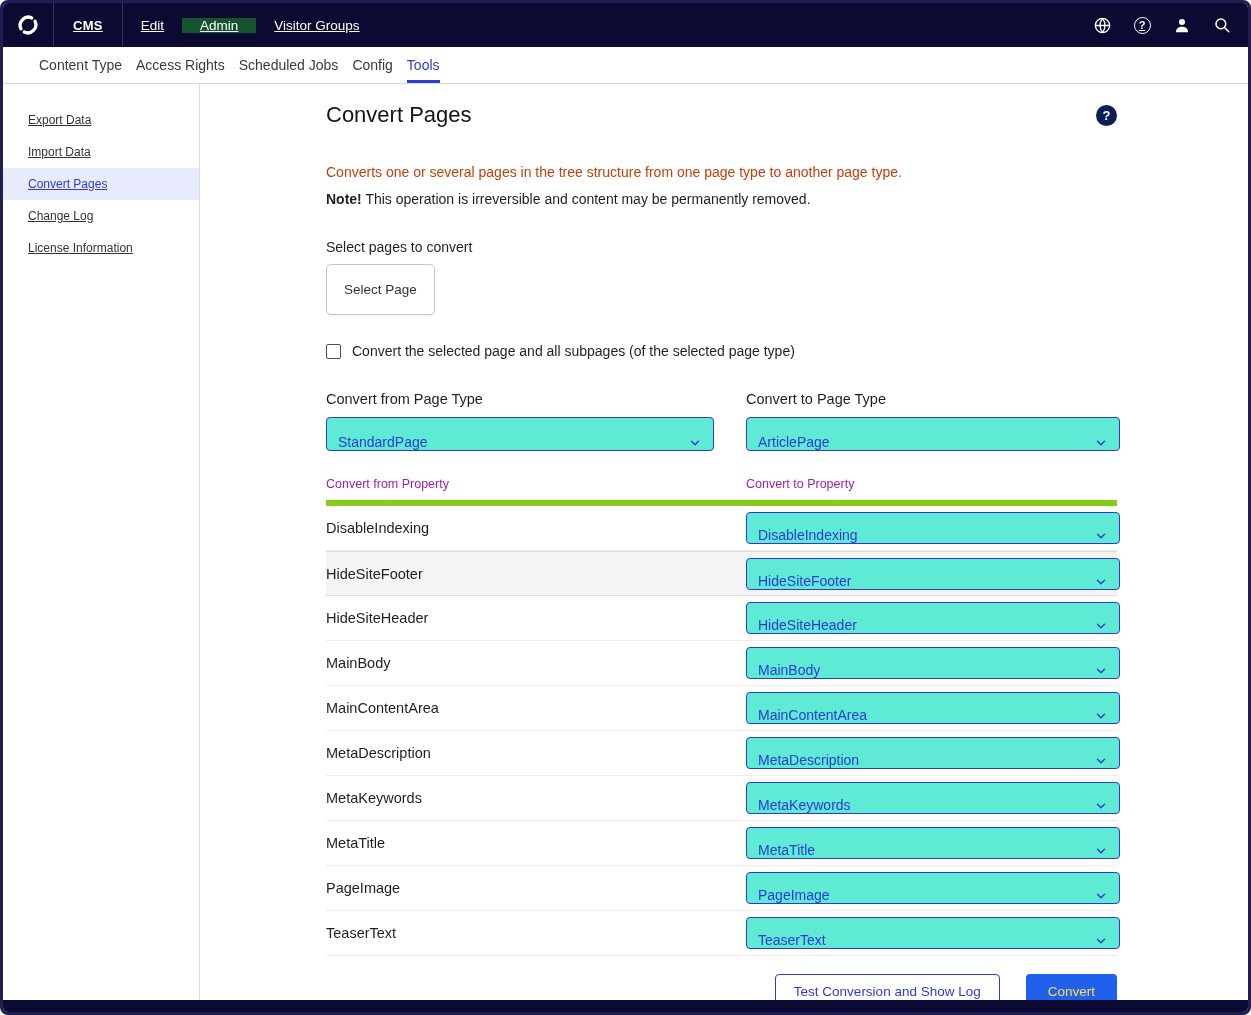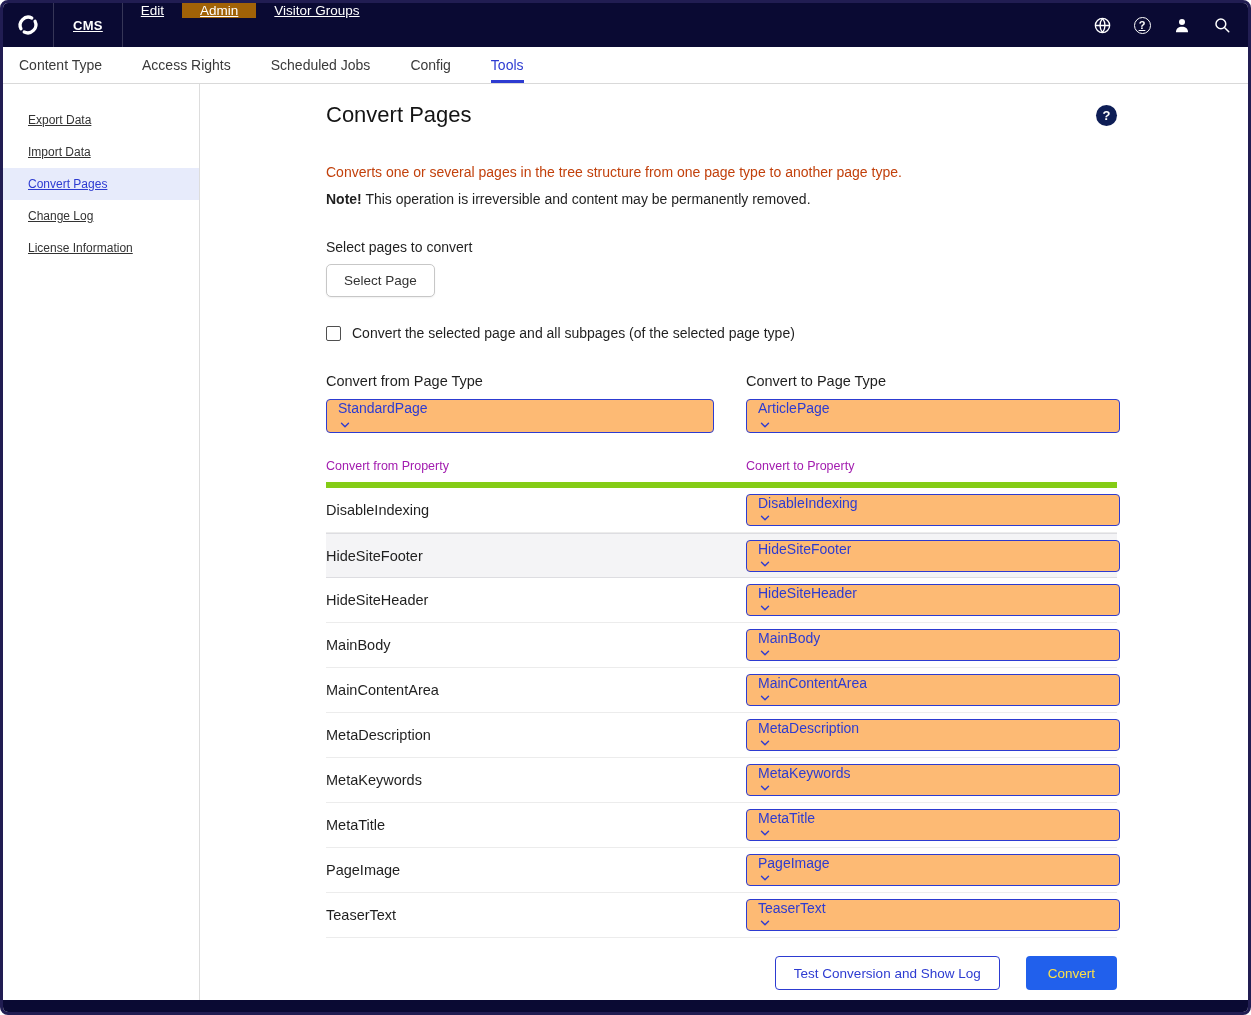--- a/index.html
+++ b/index.html
@@ -16,37 +16,37 @@
   .topbar {
     height:44px; flex:0 0 44px; background:#0a0a33; color:#fff;
     display:flex; align-items:stretch;text-decoration:underline;
   }
   .logo-box { width:50px; display:flex; align-items:center; justify-content:center; }
   .product {
     display:flex; align-items:center; padding:0 19px; font-size:13px; font-weight:bold;
     border-left:1px solid rgba(255,255,255,.18); border-right:1px solid rgba(255,255,255,.18);
     letter-spacing:.3px;
   }
-  .top-menu { display:flex; align-items:flex-start; }
+  .top-menu { display:flex; align-items:center; }
   .top-menu-item {
     display:flex; align-items:center; padding:0 18px; font-size:13.5px; cursor:pointer;
   }
-  .top-menu-item.active { background:#a16207; }
+  .top-menu-item.active { background:#14532d; }
   .top-icons { margin-left:auto; display:flex; align-items:stretch; padding-right:6px; }
   .top-icon { width:40px; display:flex; align-items:center; justify-content:center; cursor:pointer; }
   .help-ring {
     width:17px; height:17px; border:1.7px solid #fff; border-radius:50%;
     display:flex; align-items:center; justify-content:center;
     font-size:11px; font-weight:bold; color:#fff;
   }
 
   
   .subnav {
     height:37px; flex:0 0 37px; background:#fff; border-bottom:1px solid #d9d9d9;
-    display:flex; align-items:stretch; padding-left:16px; gap:40px;
+    display:flex; align-items:stretch; padding-left:36px; gap:14px;
   }
   .subnav-item {
     display:flex; align-items:center; font-size:14px; color:#3a3a3a; cursor:pointer;
     border-bottom:3px solid transparent; padding-top:3px;
   }
   .subnav-item.active { color:#2d3bd1; border-bottom-color:#2d3bd1; }
 
   
   .body-row { flex:1 1 auto; display:flex; min-height:0; }
 
@@ -70,41 +70,41 @@
     width:21px; height:21px; border-radius:50%; background:#0e1e56; color:#fff;
     display:flex; align-items:center; justify-content:center; font-size:13px; font-weight:bold;
     cursor:pointer;
   }
 
   .desc { margin-top:34px; font-size:14px; color:#c2410c; line-height:1.45; }
   .note { margin-top:9px; font-size:14px; color:#1f1f1f; }
 
   .select-pages-label { margin-top:32px; font-size:14px; color:#1f1f1f; }
   .select-page-btn {
-    margin-top:9px; height:33px; padding:0 17px; background:#fff;
+    margin-top:9px; height:51px; padding:0 17px; background:#fff;
     border:1px solid #c7c7c7; border-radius:5px; font-size:13.5px; color:#333;
     box-shadow:0 1px 2px rgba(0,0,0,.06); cursor:pointer; display:inline-flex; align-items:center;
     font-family:"Liberation Sans", sans-serif;
   }
 
   .checkbox-row { margin-top:28px; display:flex; align-items:center; gap:11px; font-size:14px; color:#1f1f1f; }
   .checkbox {
     width:15px; height:15px; border:1.6px solid #4f4f4f; border-radius:2px; background:#fff; cursor:pointer;
     flex:0 0 15px;
   }
 
   .two-col { display:grid; grid-template-columns:388px 374px; column-gap:32px; }
 
   .types { margin-top:32px; }
   .type-label { font-size:14.5px; color:#1f1f1f; margin-bottom:10px; }
 
   .select-box {
-    height:34px; border:1.5px solid #2d3bd1; border-radius:4px; background:#fdba74;
-    display:flex; align-items:flex-start; justify-content:space-between; padding:0 11px;
-    color:#2d3bd1; font-size:14px; cursor:pointer; width:100%;flex-direction:column;
+    height:34px; border:1.5px solid #2d3bd1; border-radius:4px; background:#5eead4;
+    display:flex; align-items:flex-end; justify-content:space-between; padding:0 11px;
+    color:#2d3bd1; font-size:14px; cursor:pointer; width:100%;
   }
   .select-box .sel-val { white-space:nowrap; overflow:hidden; }
 
   .prop-header { margin-top:26px; padding-bottom:9px; border-bottom:6px solid #84cc16;
     font-size:12.5px; color:#a21caf; }
 
   .prop-row {
     min-height:45px; align-items:center; border-bottom:1px solid #ececec; padding:5px 0;
   }
   .prop-row.highlight { background:#f4f4f6; border-top:1px solid #dddde1; border-bottom:1px solid #dddde1; }

